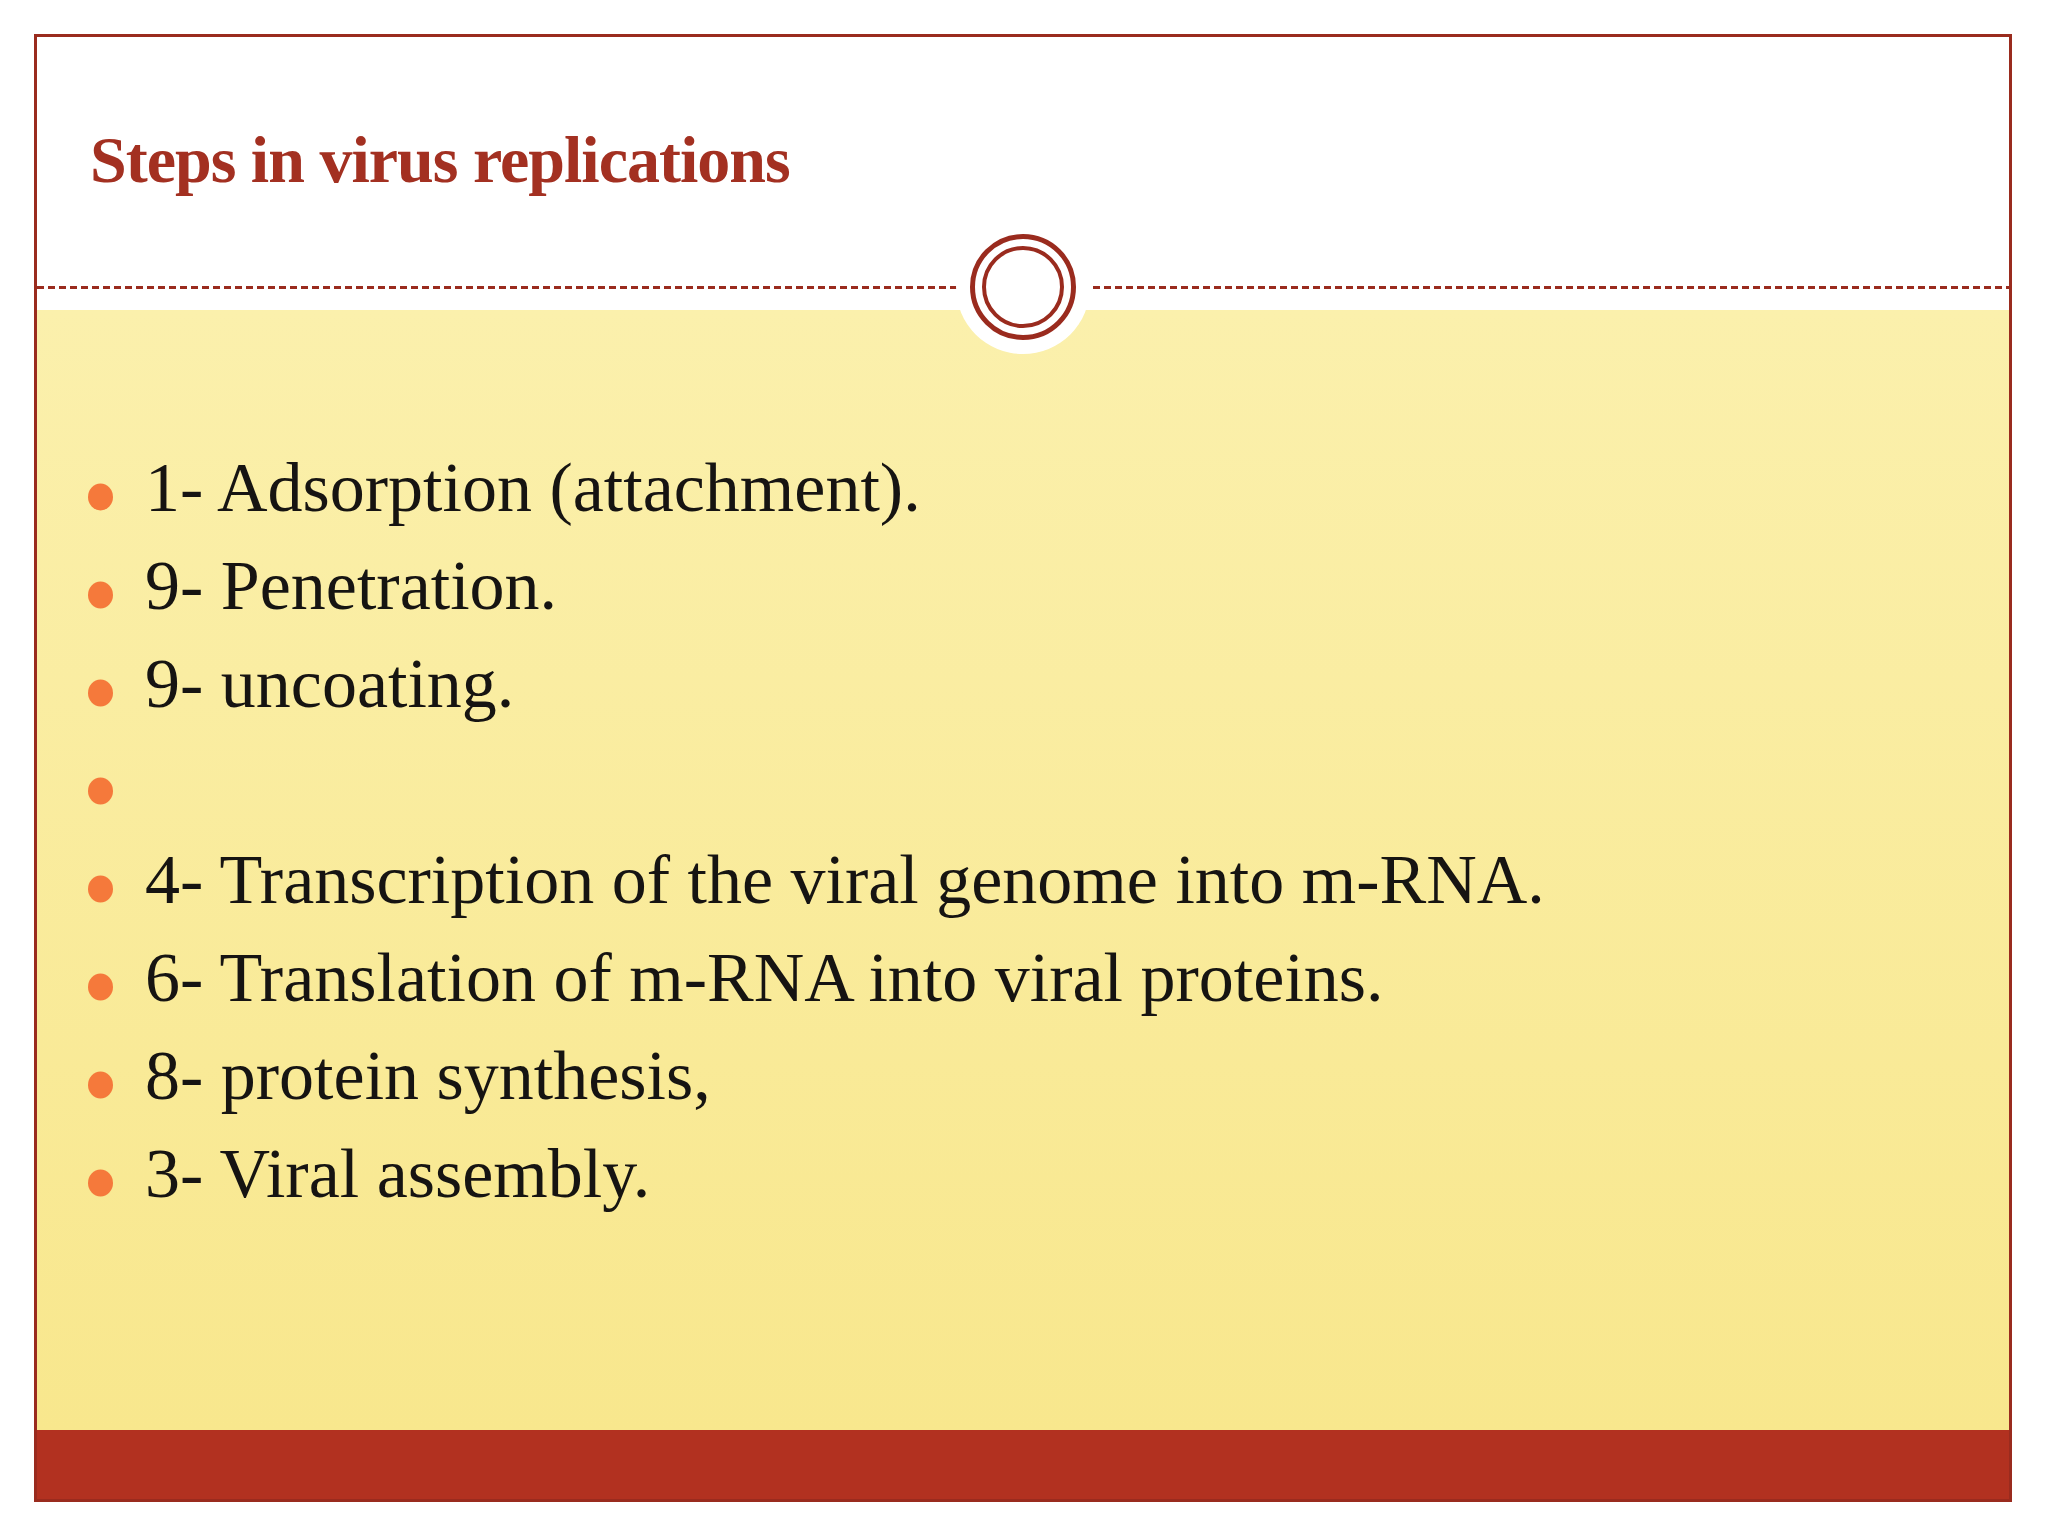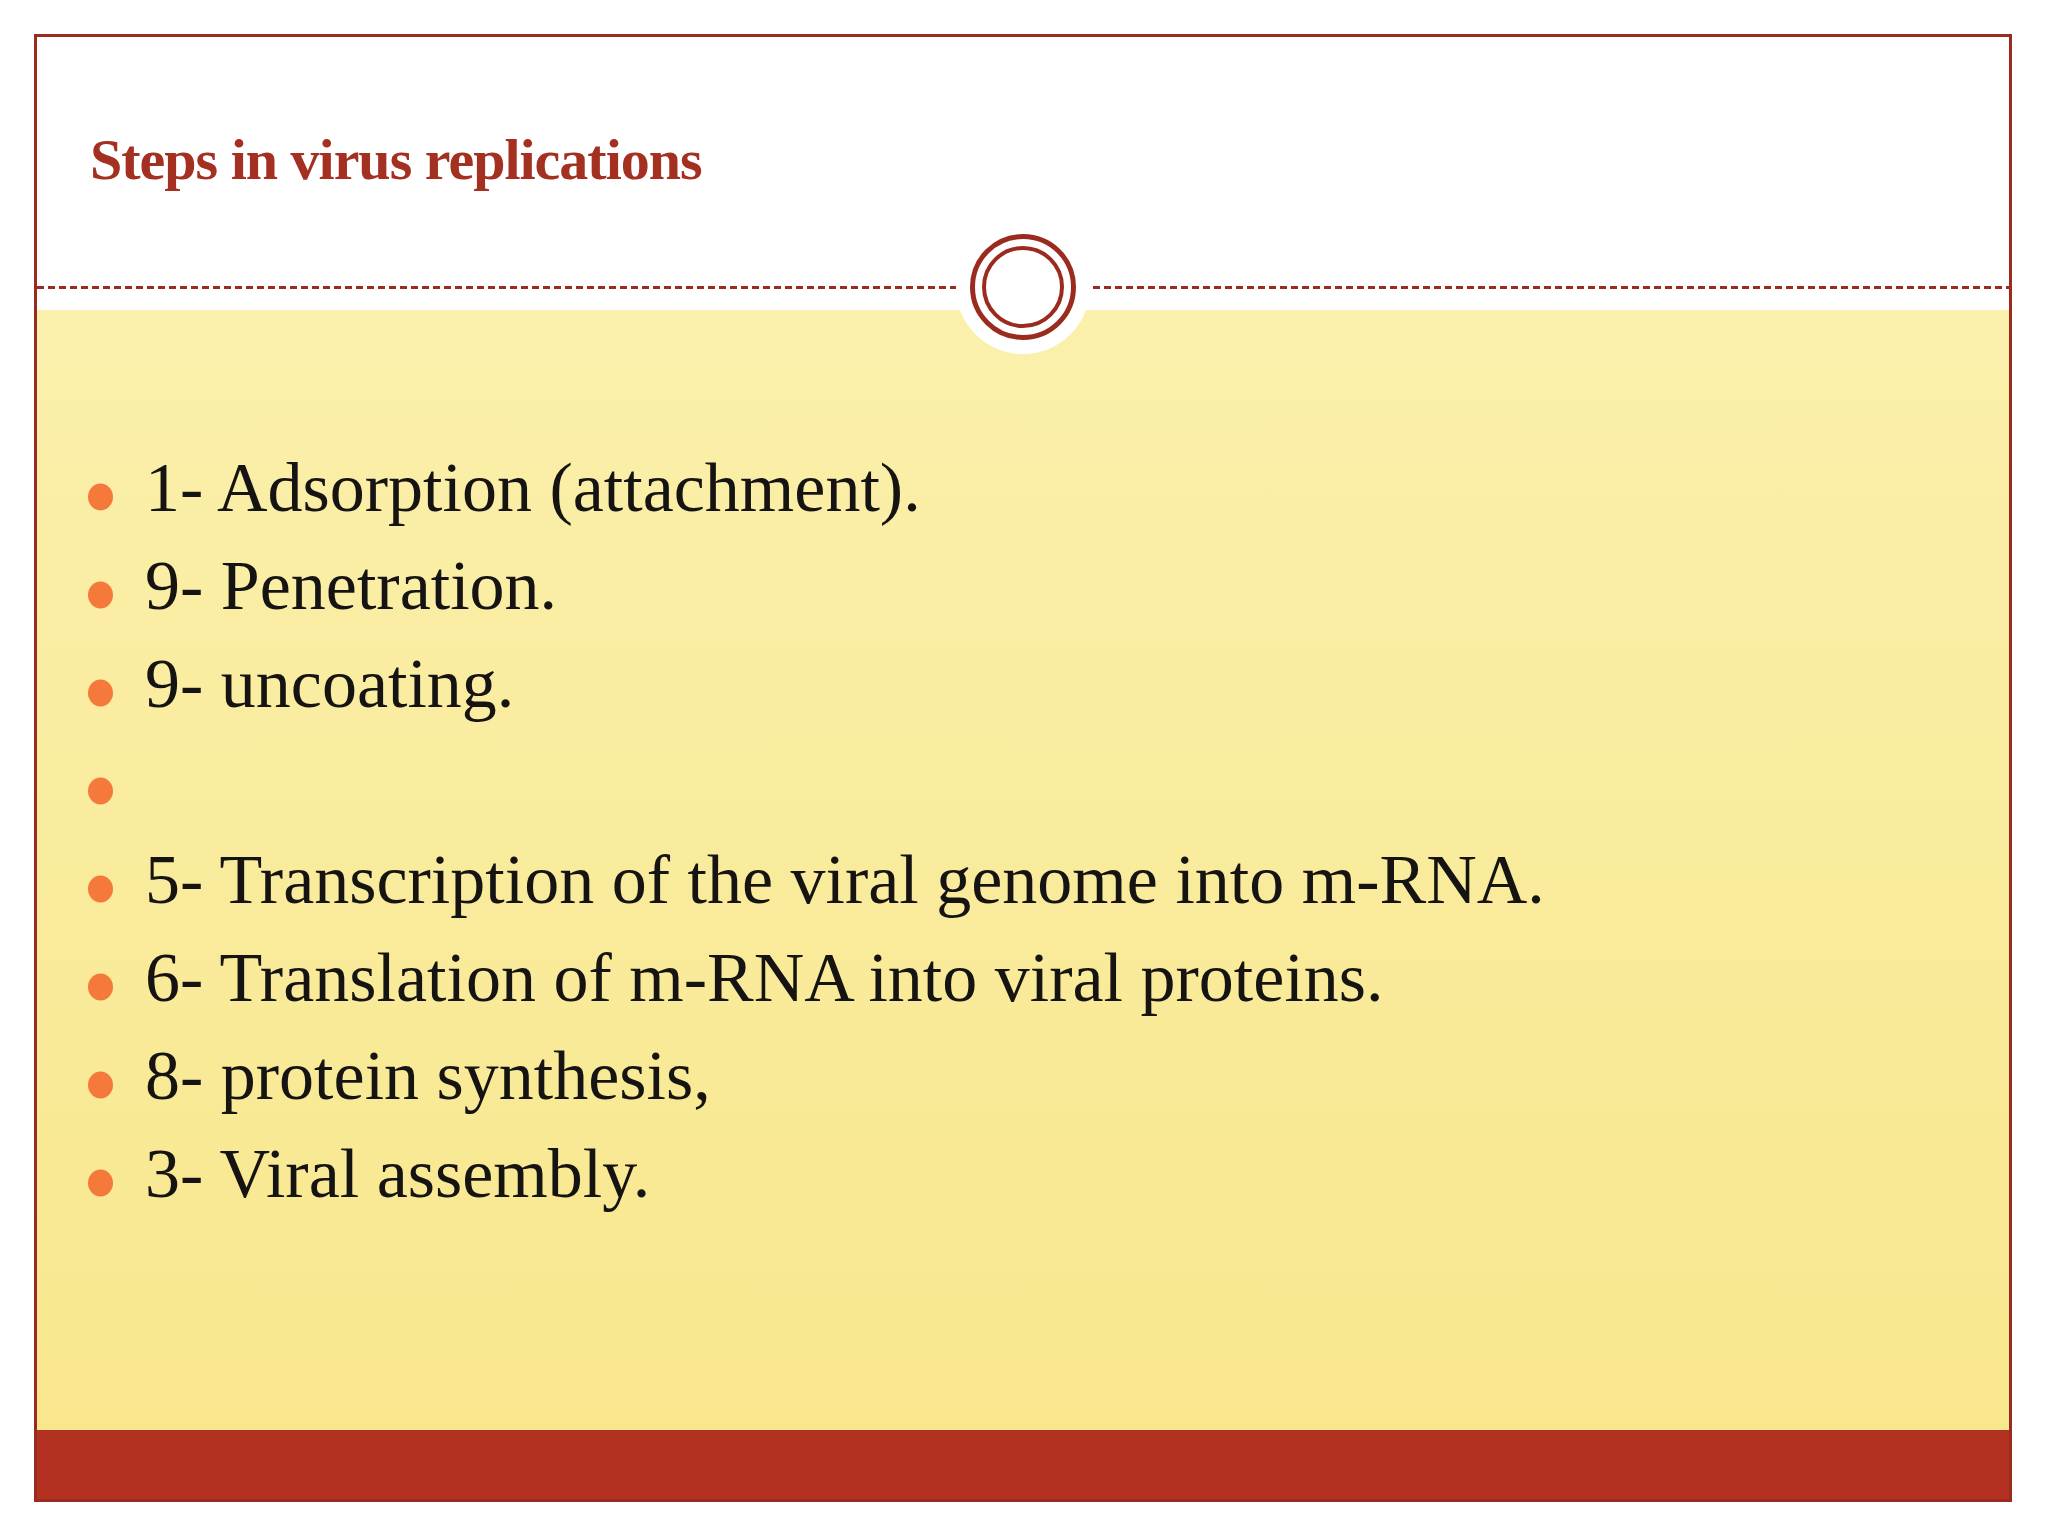--- a/index.html
+++ b/index.html
@@ -28,21 +28,21 @@
     position: absolute;
     left: 34px; top: 34px;
     width: 1978px; height: 1468px;
     border: 3px solid var(--accent-red);
     background: #ffffff;
   }
   
   .slide-title {
     position: absolute;
     left: 90px; top: 112px;
-    font-size: 58px;
+    font-size: 66px;
     line-height: 96px;
     color: var(--title-red);
     white-space: nowrap;
     letter-spacing: -1px;
   }
   
   .dotted-line {
     position: absolute;
     left: 37px; top: 286px;
     width: 1972px; height: 3px;
@@ -143,21 +143,21 @@
     </li>
     <li class="bullet-item">
       <span class="bullet-dot"></span>
       <span>9- uncoating.</span>
     </li>
     <li class="bullet-item">
       <span class="bullet-dot"></span>
     </li>
     <li class="bullet-item">
       <span class="bullet-dot"></span>
-      <span>5- Transcription of the viral genome into m-RNA.</span>
+      <span>4- Transcription of the viral genome into m-RNA.</span>
     </li>
     <li class="bullet-item">
       <span class="bullet-dot"></span>
       <span>6- Translation of m-RNA into viral proteins.</span>
     </li>
     <li class="bullet-item">
       <span class="bullet-dot"></span>
       <span>8- protein synthesis,</span>
     </li>
     <li class="bullet-item">

